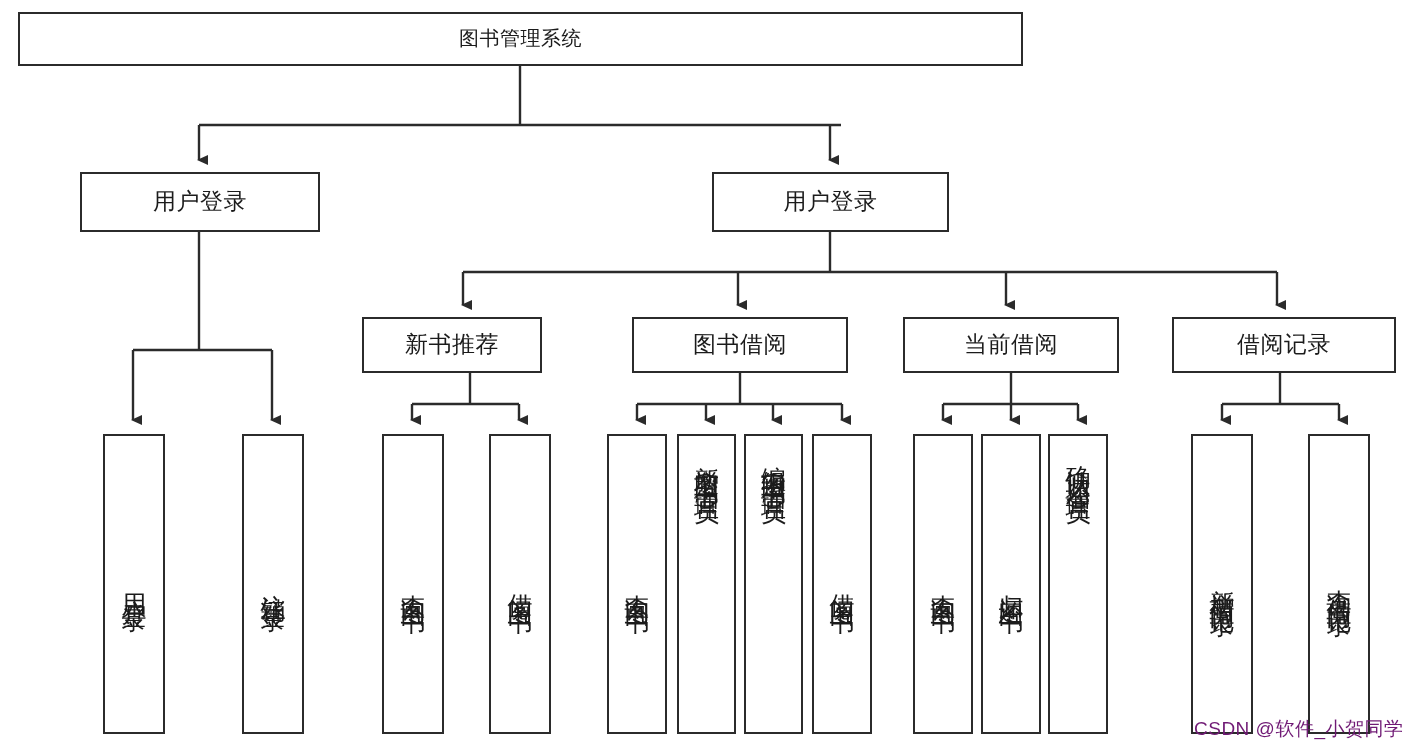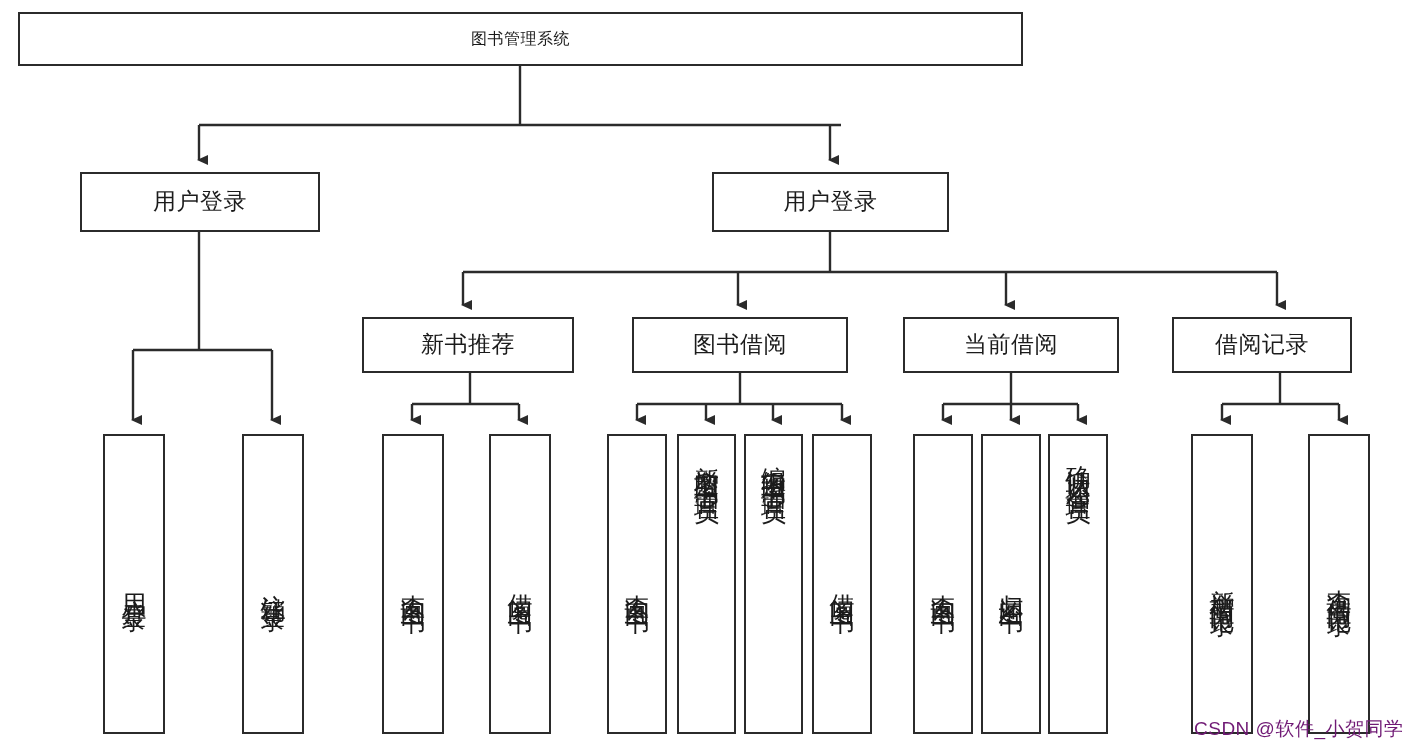--- a/index.html
+++ b/index.html
@@ -40,21 +40,21 @@
     text-align: center;
     line-height: 1.18;
     white-space: nowrap;
   }
   
   .node.horiz .label {
     font-size: 23px;
     letter-spacing: 0.5px;
   }
   .node.root .label {
-    font-size: 16px;
+    font-size: 20px;
   }
   
   .node.vert {
     align-items: flex-start;
     justify-content: center;
     padding-top: 10px;
   }
   .node.vert .label {
     writing-mode: vertical-rl;
     text-orientation: upright;
@@ -136,30 +136,30 @@
     <span class="label">图书管理系统</span>
   </div>
 
   <div class="node horiz" style="left:80px; top:172px; width:240px; height:60px;">
     <span class="label">用户登录</span>
   </div>
   <div class="node horiz" style="left:712px; top:172px; width:237px; height:60px;">
     <span class="label">用户登录</span>
   </div>
 
-  <div class="node horiz" style="left:362px; top:317px; width:212px; height:56px;">
+  <div class="node horiz" style="left:362px; top:317px; width:180px; height:56px;">
     <span class="label">新书推荐</span>
   </div>
   <div class="node horiz" style="left:632px; top:317px; width:216px; height:56px;">
     <span class="label">图书借阅</span>
   </div>
   <div class="node horiz" style="left:903px; top:317px; width:216px; height:56px;">
     <span class="label">当前借阅</span>
   </div>
-  <div class="node horiz" style="left:1172px; top:317px; width:180px; height:56px;">
+  <div class="node horiz" style="left:1172px; top:317px; width:224px; height:56px;">
     <span class="label">借阅记录</span>
   </div>
 
   <div class="node vert mid" style="left:103px; top:434px; width:62px; height:300px;">
     <span class="label">用户登录</span>
   </div>
   <div class="node vert mid" style="left:242px; top:434px; width:62px; height:300px;">
     <span class="label">注销登录</span>
   </div>
 

